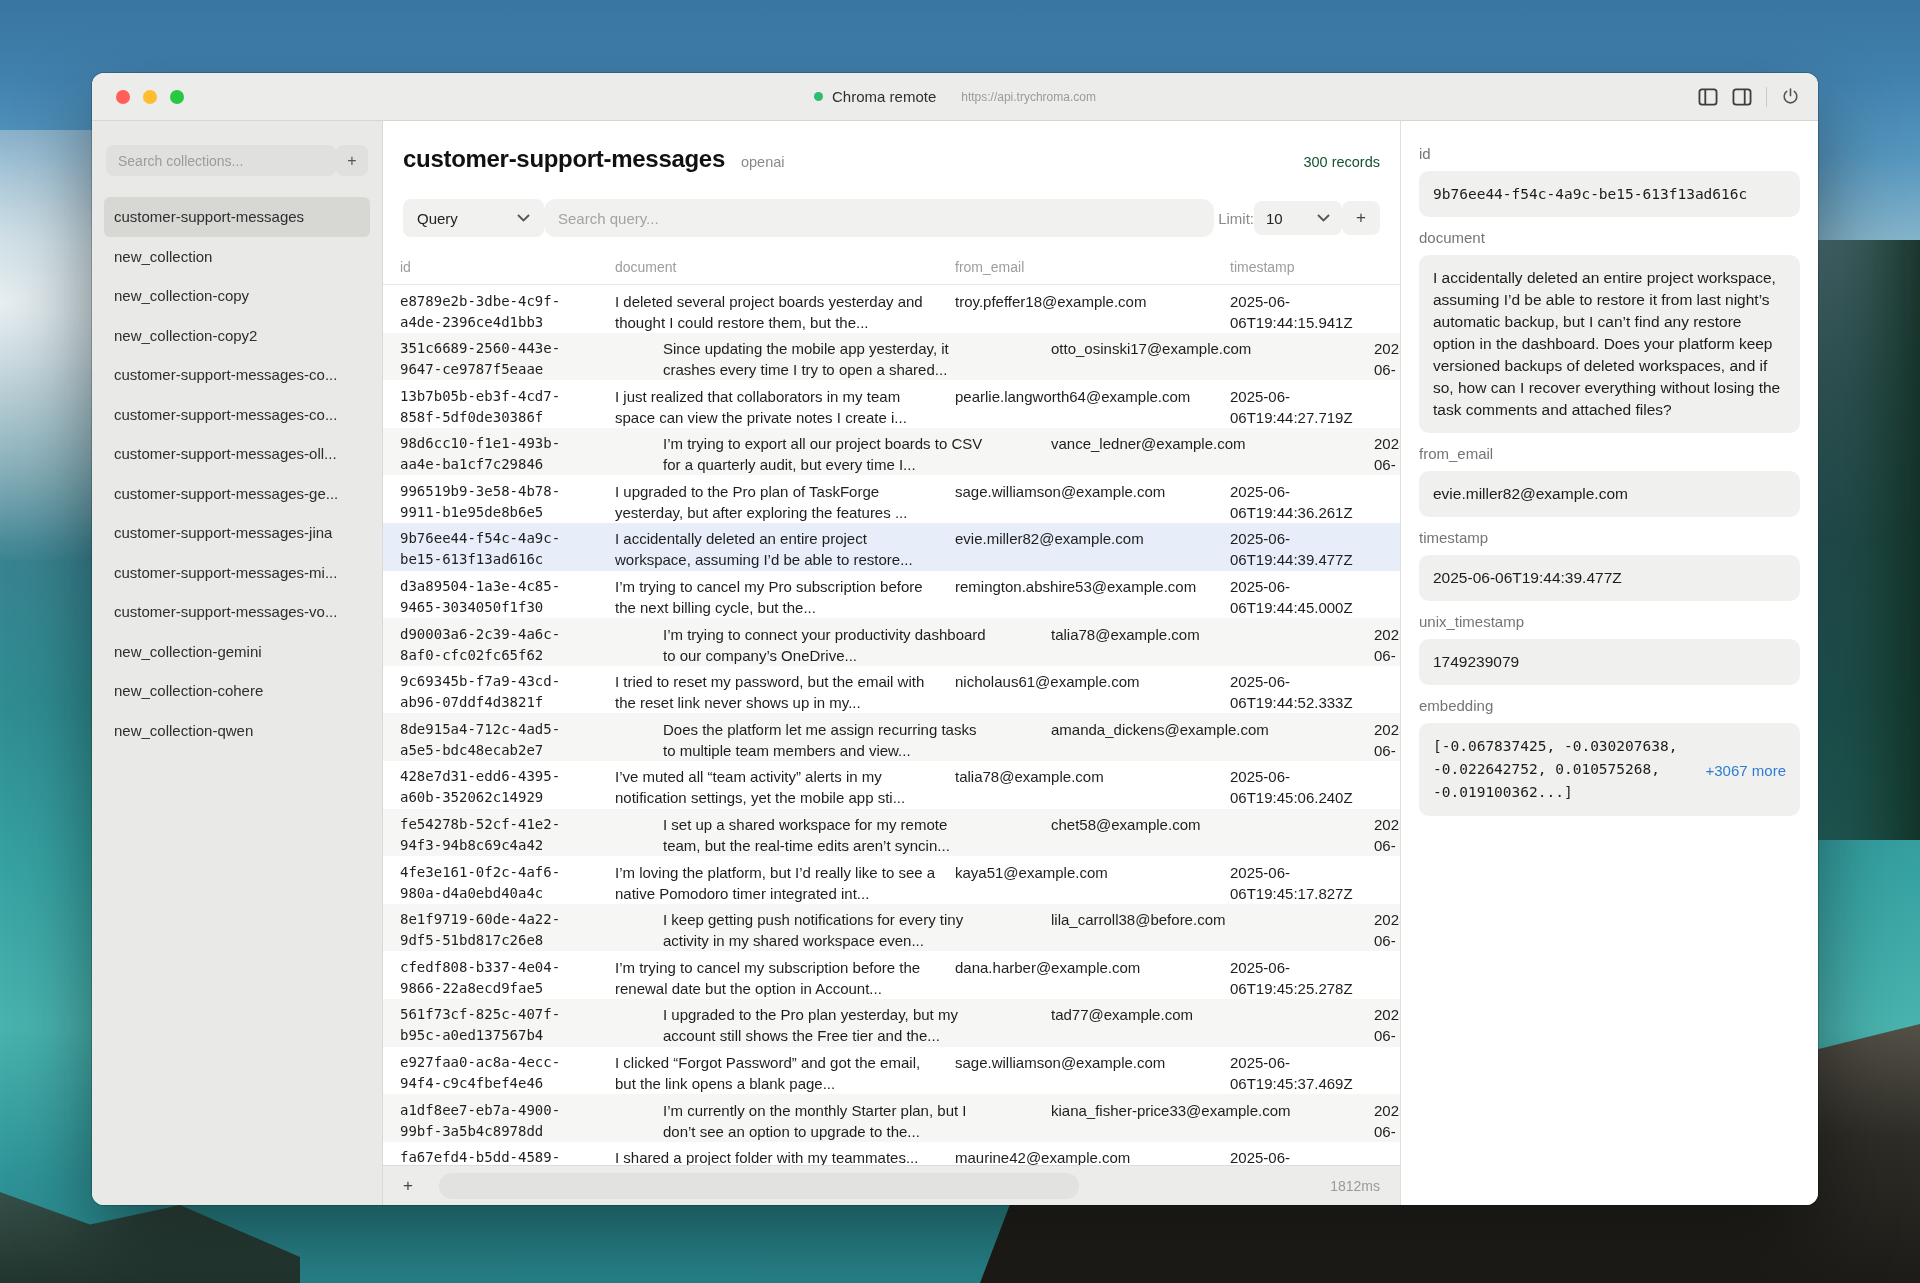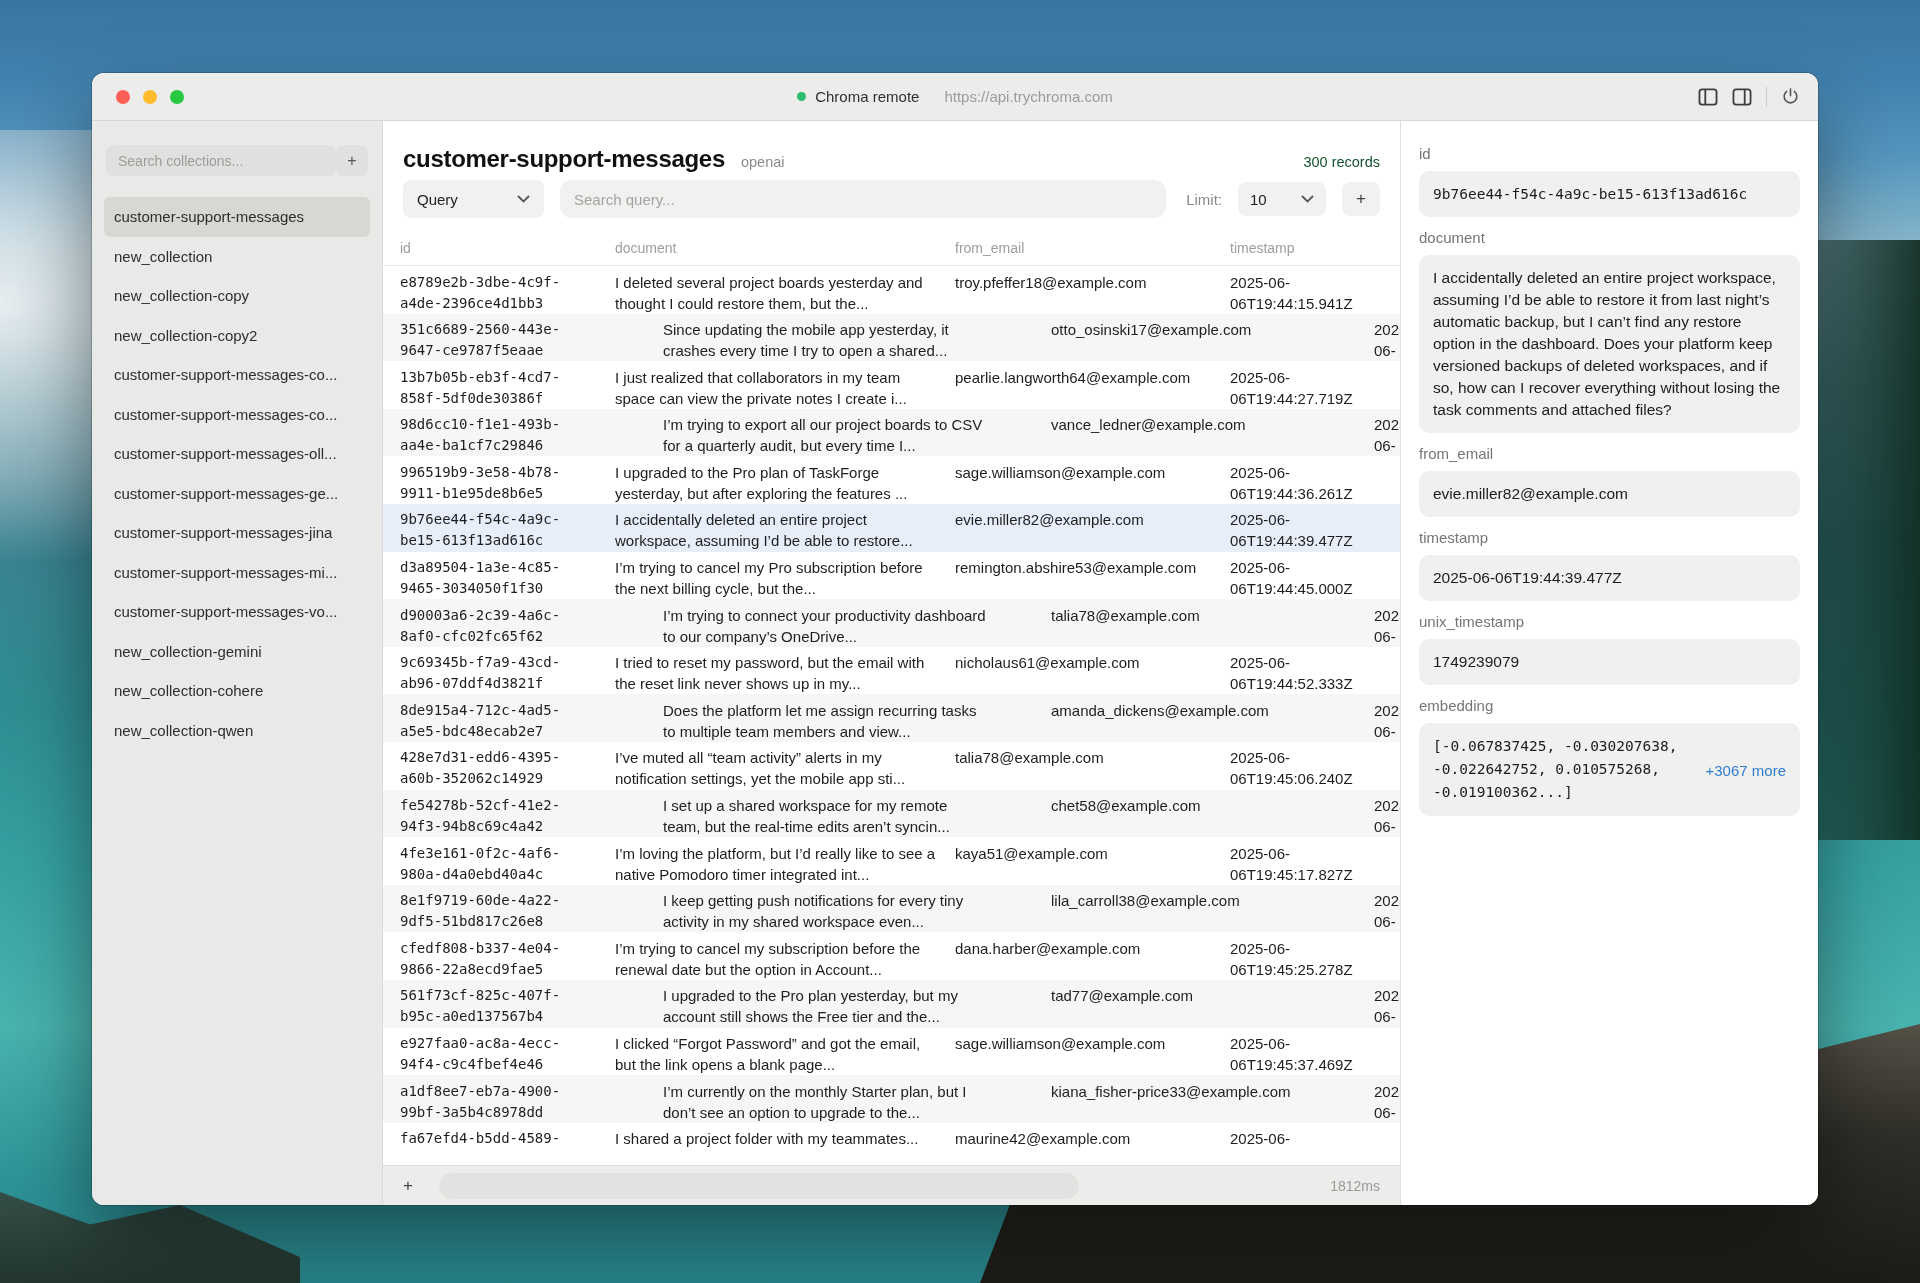--- a/index.html
+++ b/index.html
@@ -25,21 +25,21 @@
     box-shadow:0 35px 80px rgba(0,0,0,.45), 0 0 0 1px rgba(0,0,0,.18); display:flex; flex-direction:column; }
 
   .titlebar { height:48px; flex:0 0 48px; background:#ececea; border-bottom:1px solid #d6d6d4;
     position:relative; display:flex; align-items:center; justify-content:center; }
   .lights { position:absolute; left:24px; top:0; height:100%; display:flex; align-items:center; gap:13px; }
   .light { width:14px; height:14px; border-radius:50%; }
   .light.red{ background:#ff5f57; } .light.yellow{ background:#febc2e; } .light.green{ background:#28c840; }
   .tb-center { display:flex; align-items:center; gap:9px; }
   .status-dot { width:9px; height:9px; border-radius:50%; background:#2dbd6e; }
   .tb-title { font-size:15px; font-weight:400; color:#2f2f2f; }
-  .tb-url { font-size:15px; color:#9b9b9b; margin-left:16px; }
+  .tb-url { font-size:12px; color:#9b9b9b; margin-left:16px; }
   .tb-right { position:absolute; right:18px; top:0; height:100%; display:flex; align-items:center; gap:14px; color:#4a4a4a; }
   .tb-sep { width:1px; height:20px; background:#c9c9c7; }
   .tb-icon svg { display:block; }
 
   .body-row { flex:1; display:flex; min-height:0; }
 
   
   .sidebar { width:291px; flex:0 0 291px; background:#e9e9e7; border-right:1px solid #d9d9d7; padding:24px 12px 0 12px; }
   .side-search-row { display:flex; gap:0; padding:0 2px; }
   .side-search { flex:1; height:31px; background:#e0e0de; border:none; border-radius:8px; padding:0 12px;
@@ -51,21 +51,21 @@
     font-size:15px; color:#2e2e2e; cursor:default; white-space:nowrap; overflow:hidden; }
   .side-item.sel { background:#d7d7d4; }
 
   
   .main { flex:1; min-width:0; background:#fff; display:flex; flex-direction:column; }
   .main-header { display:flex; align-items:baseline; padding:24px 20px 0 20px; }
   .main-title { font-size:24px; font-weight:700; color:#111; letter-spacing:-.3px; }
   .model-badge { font-size:14.5px; color:#8a8a8a; margin-left:16px; }
   .records { margin-left:auto; font-size:14.5px; color:#14532d; }
 
-  .query-row { display:flex; align-items:center; gap:16px; padding:4px 20px; margin-top:3px; }
+  .query-row { display:flex; align-items:center; gap:0; padding:4px 20px; margin-top:22px; }
   .query-mode { width:141px; height:38px; background:#f1f1ef; border:none; border-radius:8px;
     display:flex; align-items:center; padding:0 14px; font-size:15px; color:#222; cursor:pointer; }
   .query-mode svg { margin-left:auto; }
   .query-search { flex:1; height:38px; background:#f1f1ef; border:none; border-radius:12px; padding:0 14px;
     font-size:15px; color:#333; font-family:inherit; }
   .query-search::placeholder { color:#a3a3a1; }
   .limit-label { font-size:15px; color:#8a8a8a; margin-left:4px; }
   .limit-select { width:88px; height:34px; background:#f1f1ef; border:none; border-radius:8px;
     display:flex; align-items:center; padding:0 12px; font-size:15px; color:#222; cursor:pointer; }
   .limit-select svg { margin-left:auto; }
@@ -274,21 +274,21 @@
   </div>
           <div class="trow">
     <span class="c-id">4fe3e161-0f2c-4af6-980a-d4a0ebd40a4c</span>
     <span class="c-doc">I’m loving the platform, but I’d really like to see a native Pomodoro timer integrated int...</span>
     <span class="c-email">kaya51@example.com</span>
     <span class="c-ts">2025-06-06T19:45:17.827Z</span>
   </div>
           <div class="trow alt">
     <span class="c-id">8e1f9719-60de-4a22-9df5-51bd817c26e8</span>
     <span class="c-doc">I keep getting push notifications for every tiny activity in my shared workspace even...</span>
-    <span class="c-email">lila_carroll38@example.com</span>
+    <span class="c-email">lila_carroll38@before.com</span>
     <span class="c-ts">2025-06-06T19:45:21.370Z</span>
   </div>
           <div class="trow">
     <span class="c-id">cfedf808-b337-4e04-9866-22a8ecd9fae5</span>
     <span class="c-doc">I’m trying to cancel my subscription before the renewal date but the option in Account...</span>
     <span class="c-email">dana.harber@example.com</span>
     <span class="c-ts">2025-06-06T19:45:25.278Z</span>
   </div>
           <div class="trow alt">
     <span class="c-id">561f73cf-825c-407f-b95c-a0ed137567b4</span>

